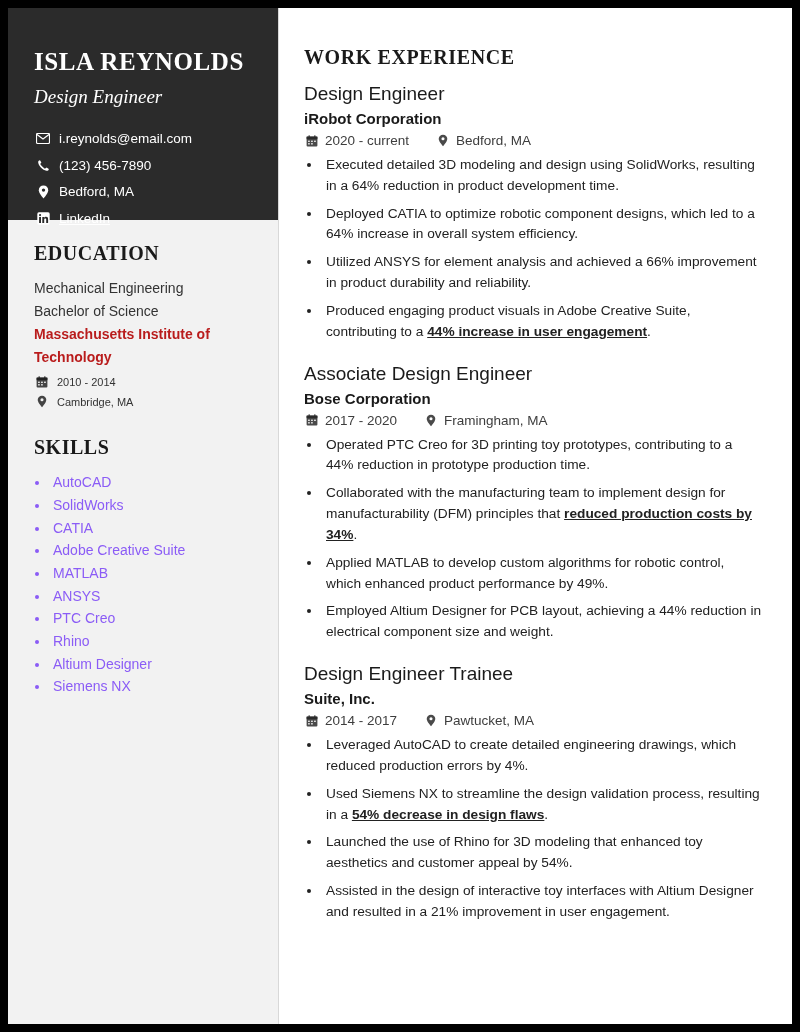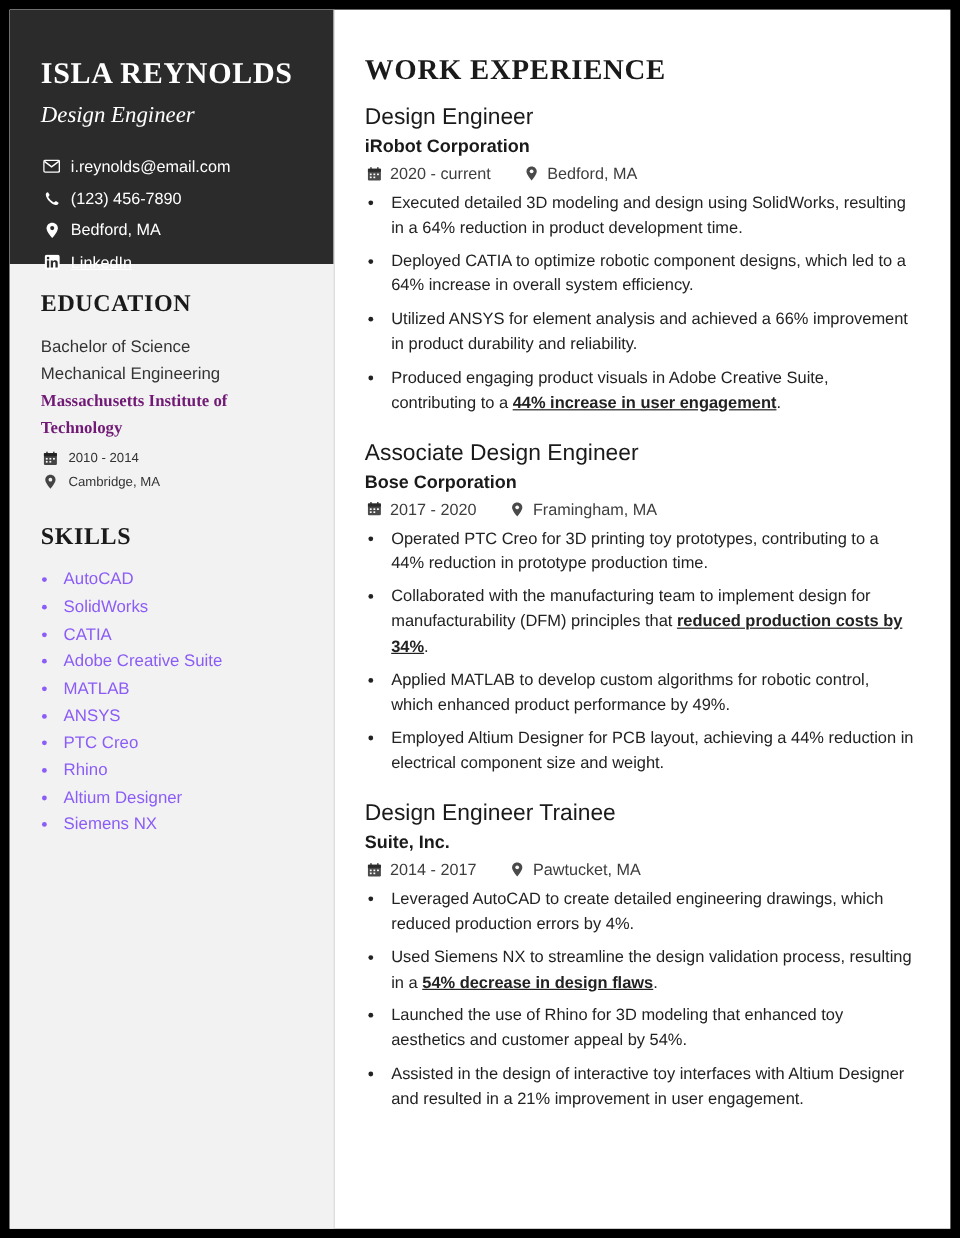--- a/index.html
+++ b/index.html
@@ -90,24 +90,23 @@
     letter-spacing: 0.5px;
     margin: 0 0 12px 0;
   }
   .edu-line {
     font-size: 14px;
     color: #333333;
     line-height: 1.65;
   }
   .edu-school {
     font-size: 14px;
-    color: #701a75;
+    color: #b91c1c;
     font-weight: bold;
     line-height: 1.65;
-    font-family: Liberation Serif, serif;
   }
   .edu-meta {
     display: flex;
     align-items: center;
     font-size: 11px;
     color: #333333;
     margin-top: 7px;
   }
   .edu-meta .ci-icon {
     width: 16px;
@@ -131,21 +130,21 @@
 
   
   .main {
     flex: 1 1 auto;
     padding: 38px 30px 0 26px;
     box-sizing: border-box;
     position: relative;
   }
   .main-section-title {
     font-family: "Liberation Serif", serif;
-    font-size: 24px;
+    font-size: 20px;
     font-weight: bold;
     letter-spacing: 0.6px;
     color: #1a1a1a;
     margin: 0 0 14px 0;
   }
   .job {
     margin-bottom: 20px;
   }
   .job-role {
     font-size: 19px;
@@ -258,22 +257,22 @@
           <span class="contact-link">LinkedIn</span>
         </li>
 
       </ul>
     </div>
 
     <div class="sidebar-body">
 
       <section>
         <h2 class="side-section-title">EDUCATION</h2>
+        <div class="edu-line">Mechanical Engineering</div>
         <div class="edu-line">Bachelor of Science</div>
-        <div class="edu-line">Mechanical Engineering</div>
         <div class="edu-school">Massachusetts Institute of Technology</div>
         <div class="edu-meta">
           <span class="ci-icon">
             <svg width="12" height="12" viewBox="0 0 12 12">
               <rect x="0.6" y="1.6" width="10.8" height="9.8" rx="1" fill="#444444"></rect>
               <rect x="0.6" y="1.6" width="10.8" height="2.6" fill="#222222"></rect>
               <rect x="2.6" y="0.3" width="1.1" height="2.2" fill="#222222"></rect>
               <rect x="8.3" y="0.3" width="1.1" height="2.2" fill="#222222"></rect>
               <rect x="2.2" y="5.6" width="1.5" height="1.4" fill="#ffffff"></rect>
               <rect x="5.2" y="5.6" width="1.5" height="1.4" fill="#ffffff"></rect>

